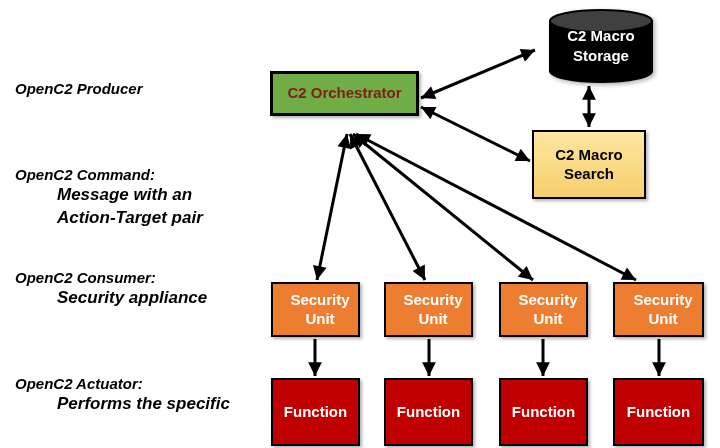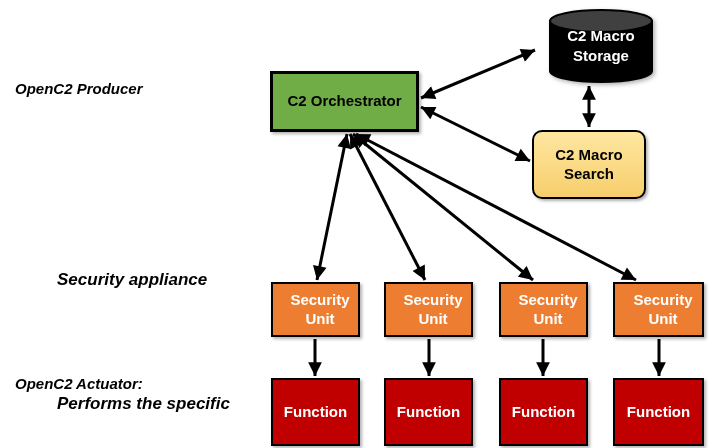--- a/index.html
+++ b/index.html
@@ -18,22 +18,22 @@
   .anno-sub { font-size:17px; line-height:1.34; margin-left:42px; white-space:nowrap; }
 
   
   .node {
     position:absolute; box-sizing:border-box;
     border:2.5px solid #000;
     display:flex; align-items:center; justify-content:center;
     text-align:center; font-weight:bold; font-size:15px; line-height:1.25;
     box-shadow:2px 2px 3px rgba(0,0,0,0.30);
   }
-  .node-orchestrator { left:270px; top:71px; width:149px; height:61px; border-width:3px; color:#000000; }
-  .node-search { left:532px; top:130px; width:114px; height:69px; color:#000;border-radius:10px; }
+  .node-orchestrator { left:270px; top:71px; width:149px; height:45px; border-width:3px; color:#7f1d1d; }
+  .node-search { left:532px; top:130px; width:114px; height:69px; color:#000; }
   .node-su { top:282px; width:89px; height:55px; color:#fff;padding-left:9px; }
   .node-fn { top:378px; width:89px; height:68px; color:#fff; }
   .su-1, .fn-1 { left:271px; }
   .su-2, .fn-2 { left:384px; }
   .su-3, .fn-3 { left:499px; }
   .su-4, .fn-4 { left:613px; width:91px; }
 
   
   .cylinder { position:absolute; left:548px; top:8px; width:106px; height:76px; filter:drop-shadow(2px 2px 2px rgba(0,0,0,0.30)); }
   .cylinder-label {
@@ -63,21 +63,27 @@
       <line x1="315" y1="339" x2="315" y2="376" marker-end="url(#ah)"></line>
       <line x1="429" y1="339" x2="429" y2="376" marker-end="url(#ah)"></line>
       <line x1="543" y1="339" x2="543" y2="376" marker-end="url(#ah)"></line>
       <line x1="659" y1="339" x2="659" y2="376" marker-end="url(#ah)"></line>
     </g>
   </svg>
 
   <div class="anno" style="top:80px">
     <div class="anno-heading">OpenC2 Producer</div>
   </div>
+  <div class="anno" style="top:166px">
+    <div class="anno-heading">OpenC2 Command:</div>
+    <div class="anno-sub">Message with an</div>
+    <div class="anno-sub">Action-Target pair</div>
+  </div>
   <div class="anno" style="top:269px">
+    <div class="anno-heading">OpenC2 Consumer:</div>
     <div class="anno-sub">Security appliance</div>
   </div>
   <div class="anno" style="top:375px">
     <div class="anno-heading">OpenC2 Actuator:</div>
     <div class="anno-sub">Performs the specific</div>
   </div>
 
   <div class="node node-orchestrator" style="background-color: rgb(112, 173, 71);">
     <span>C2 Orchestrator</span>
   </div>

